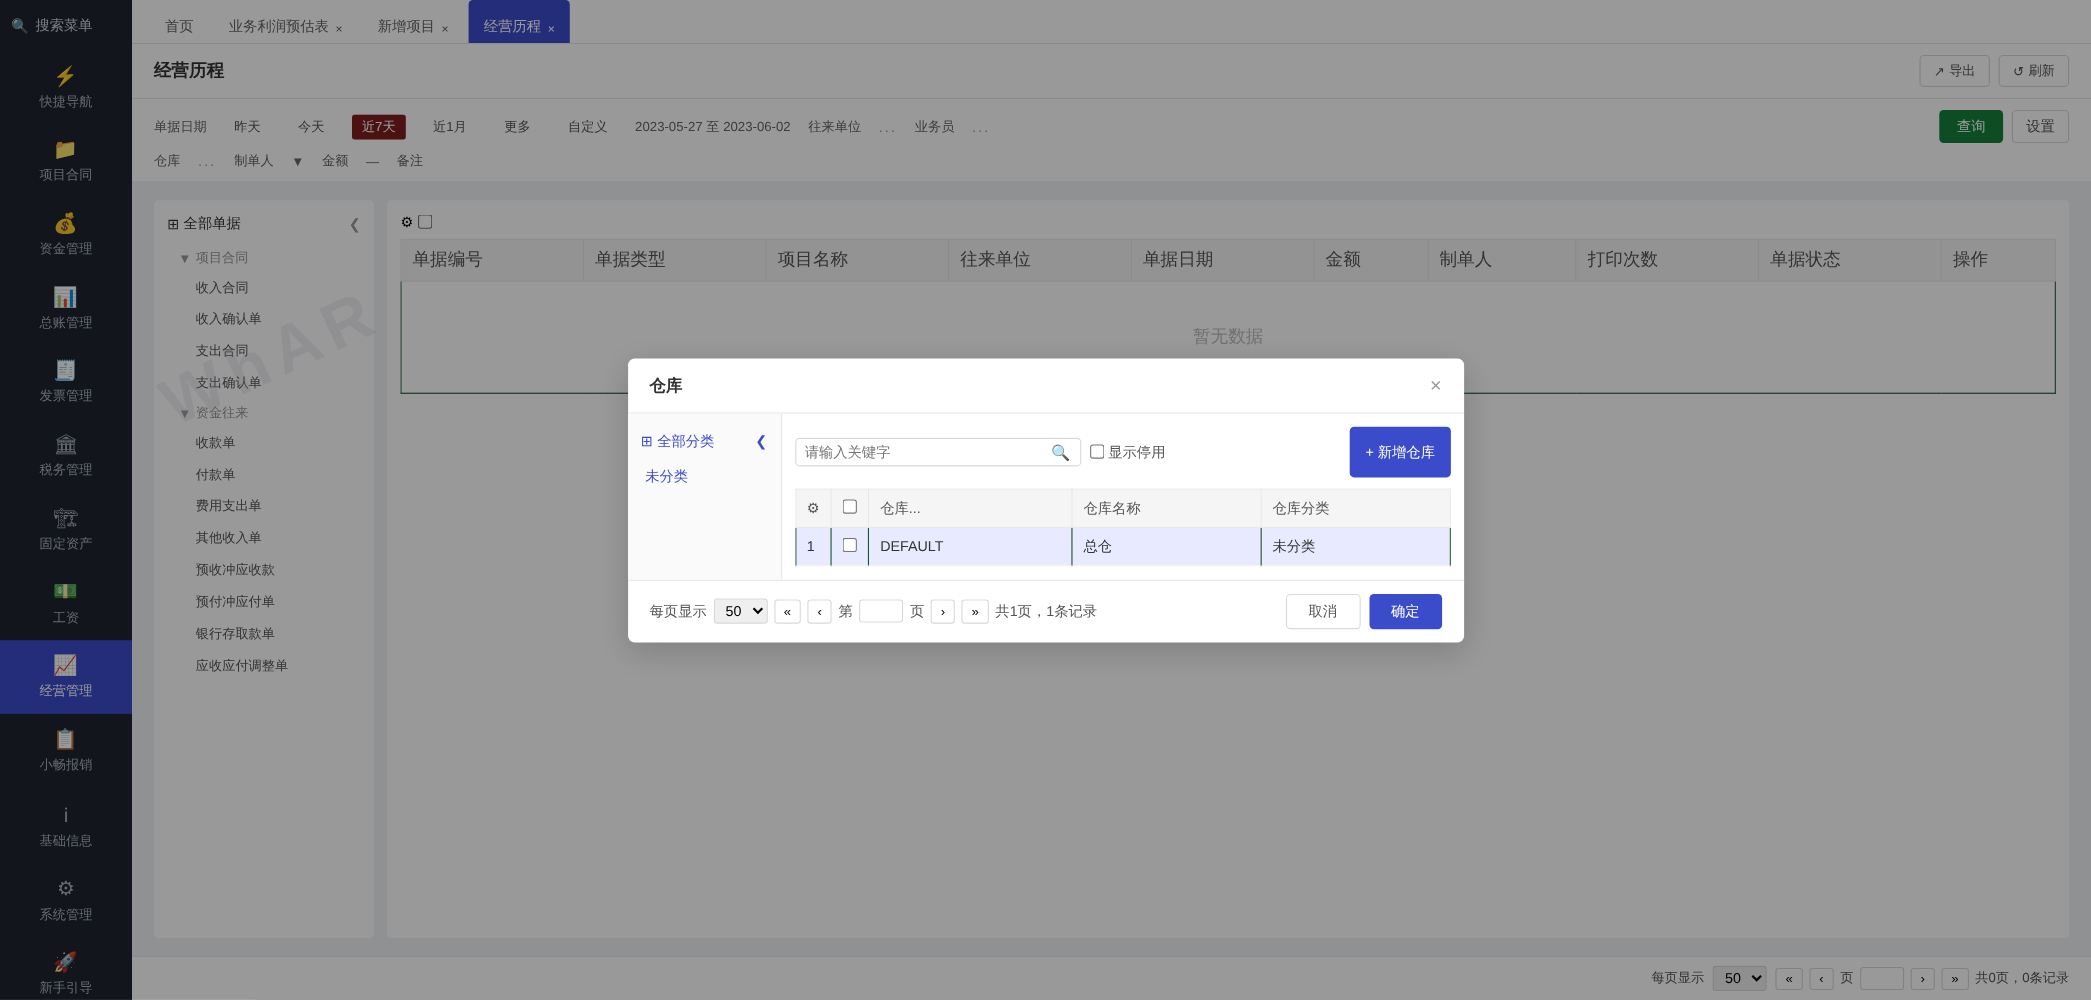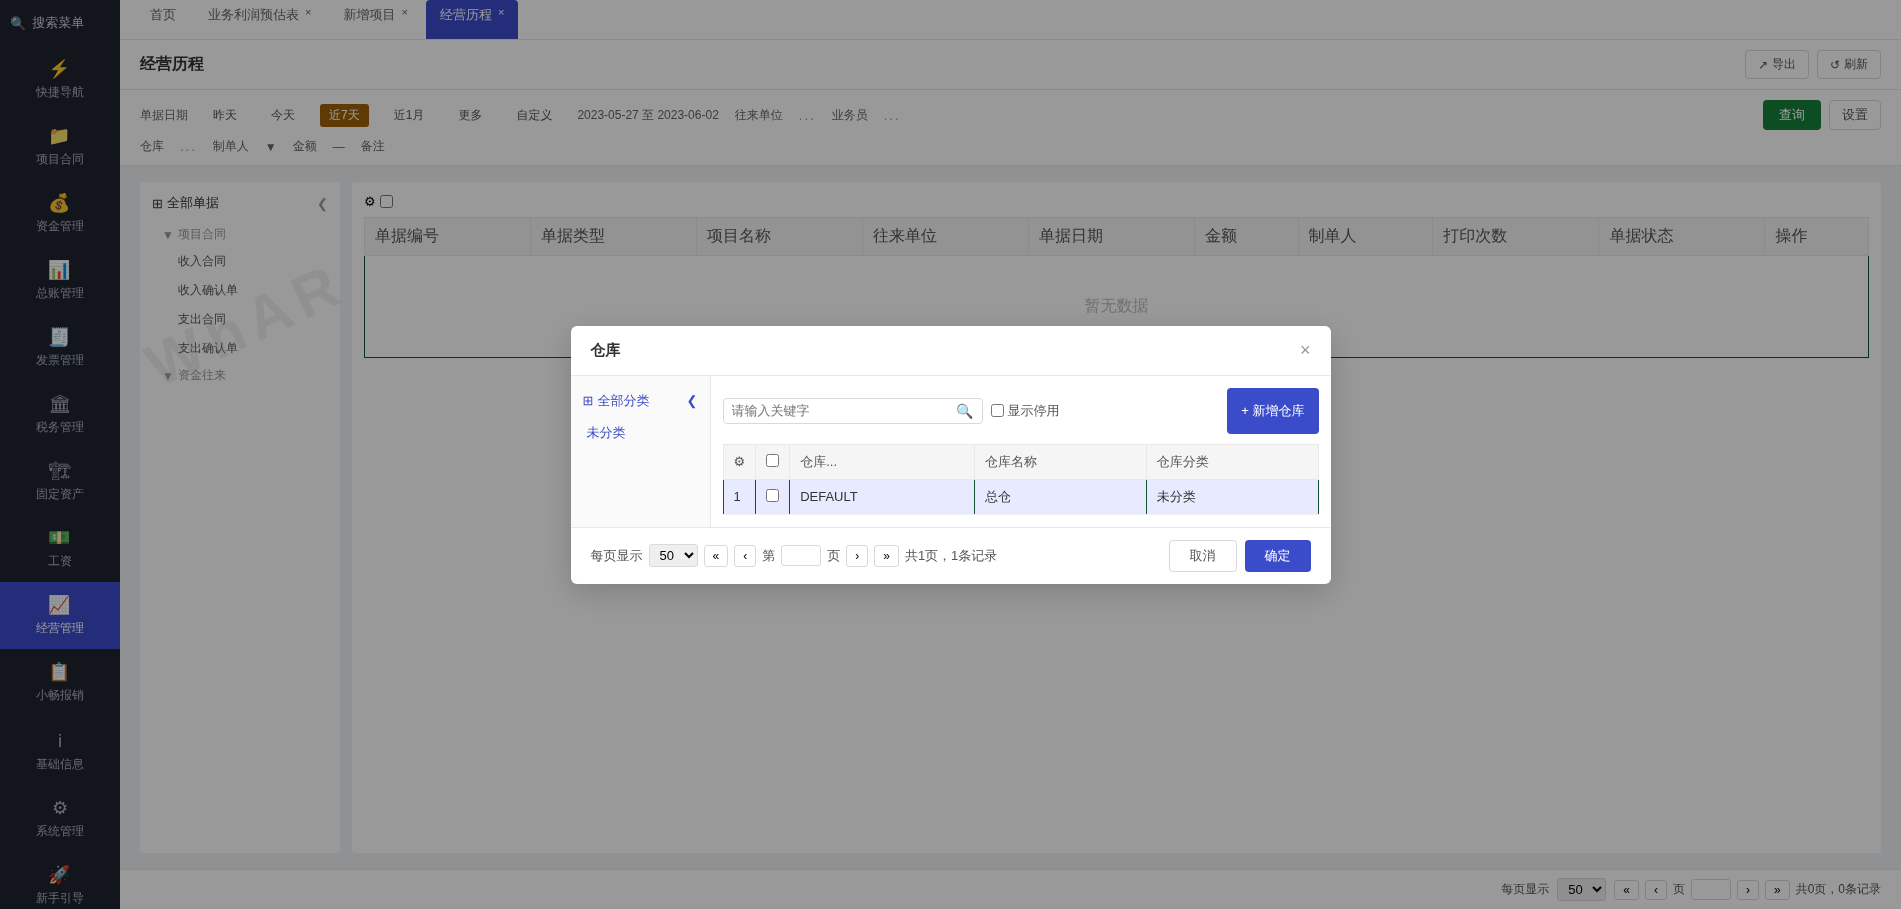--- a/index.html
+++ b/index.html
@@ -21,21 +21,21 @@
     
     .main-content {
       margin-left: 120px; height: 100%; display: flex; flex-direction: column;
     }
 
     
     .tab-bar {
       background: #fff; border-bottom: 1px solid #e8e8e8; display: flex; align-items: center; padding: 0 16px; height: 40px; gap: 4px;
     }
     .tab {
-      padding: 6px 14px; font-size: 13px; cursor: pointer; color: #666; border-radius: 4px 4px 0 0; display: flex; align-items: flex-start; gap: 6px; height: 100%;
+      padding: 6px 14px; font-size: 13px; cursor: pointer; color: #666; border-radius: 4px 4px 0 0; display: flex; align-items: flex-end; gap: 6px; height: 100%;
     }
     .tab.active { background: #3b4cca; color: #fff; }
     .tab .close-tab { font-size: 11px; color: inherit; cursor: pointer; }
     .tab-home { color: #666; }
 
     
     .page-header {
       background: #fff; padding: 10px 20px; display: flex; align-items: center; justify-content: space-between; border-bottom: 1px solid #e8e8e8;
     }
     .page-title { font-size: 16px; font-weight: 600; color: #333; }
@@ -44,21 +44,21 @@
       padding: 5px 12px; border: 1px solid #d9d9d9; background: #fff; border-radius: 4px; cursor: pointer; font-size: 12px; color: #555; display: flex; align-items: center; gap: 4px;
     }
 
     
     .filter-bar {
       background: #fff; padding: 10px 20px; border-bottom: 1px solid #e8e8e8; display: flex; flex-direction: column; gap: 8px;
     }
     .filter-row { display: flex; align-items: center; gap: 16px; flex-wrap: wrap; }
     .filter-label { color: #666; font-size: 12px; white-space: nowrap; }
     .filter-btn { padding: 2px 8px; border-radius: 3px; cursor: pointer; font-size: 12px; border: 1px solid transparent; }
-    .filter-btn.active { background: #a16207; color: #fff; }
+    .filter-btn.active { background: #7f1d1d; color: #fff; }
     .filter-btn:not(.active) { color: #555; }
     .filter-date { font-size: 12px; color: #666; }
     .filter-dots { color: #999; letter-spacing: 2px; cursor: pointer; }
     .filter-dropdown { color: #666; font-size: 12px; cursor: pointer; }
     .btn-query { background: #15803d; color: #fff; border: none; padding: 5px 16px; border-radius: 4px; cursor: pointer; font-size: 13px; }
     .btn-setting { background: #fff; color: #555; border: 1px solid #d9d9d9; padding: 5px 12px; border-radius: 4px; cursor: pointer; font-size: 13px; }
 
     
     .content-area {
       flex: 1; padding: 16px 20px; overflow: auto; background: #f0f2f5; display: flex; gap: 12px;
@@ -293,20 +293,30 @@
       <div class="submenu-sub">
         <div class="submenu-item">收入合同</div>
         <div class="submenu-item">收入确认单</div>
         <div class="submenu-item">支出合同</div>
         <div class="submenu-item">支出确认单</div>
       </div>
 
       <div class="submenu-section">
         <span>▼</span>
         <span>资金往来</span>
+      </div>
+      <div class="submenu-sub">
+        <div class="submenu-item">收款单</div>
+        <div class="submenu-item">付款单</div>
+        <div class="submenu-item">费用支出单</div>
+        <div class="submenu-item">其他收入单</div>
+        <div class="submenu-item">预收冲应收款</div>
+        <div class="submenu-item">预付冲应付单</div>
+        <div class="submenu-item">银行存取款单</div>
+        <div class="submenu-item">应收应付调整单</div>
       </div>
     </div>
 
     <div class="right-panel">
       <div class="table-header">
         <span>⚙</span>
         <input type="checkbox" style="">
       </div>
       <div class="table-container">
         <table>

